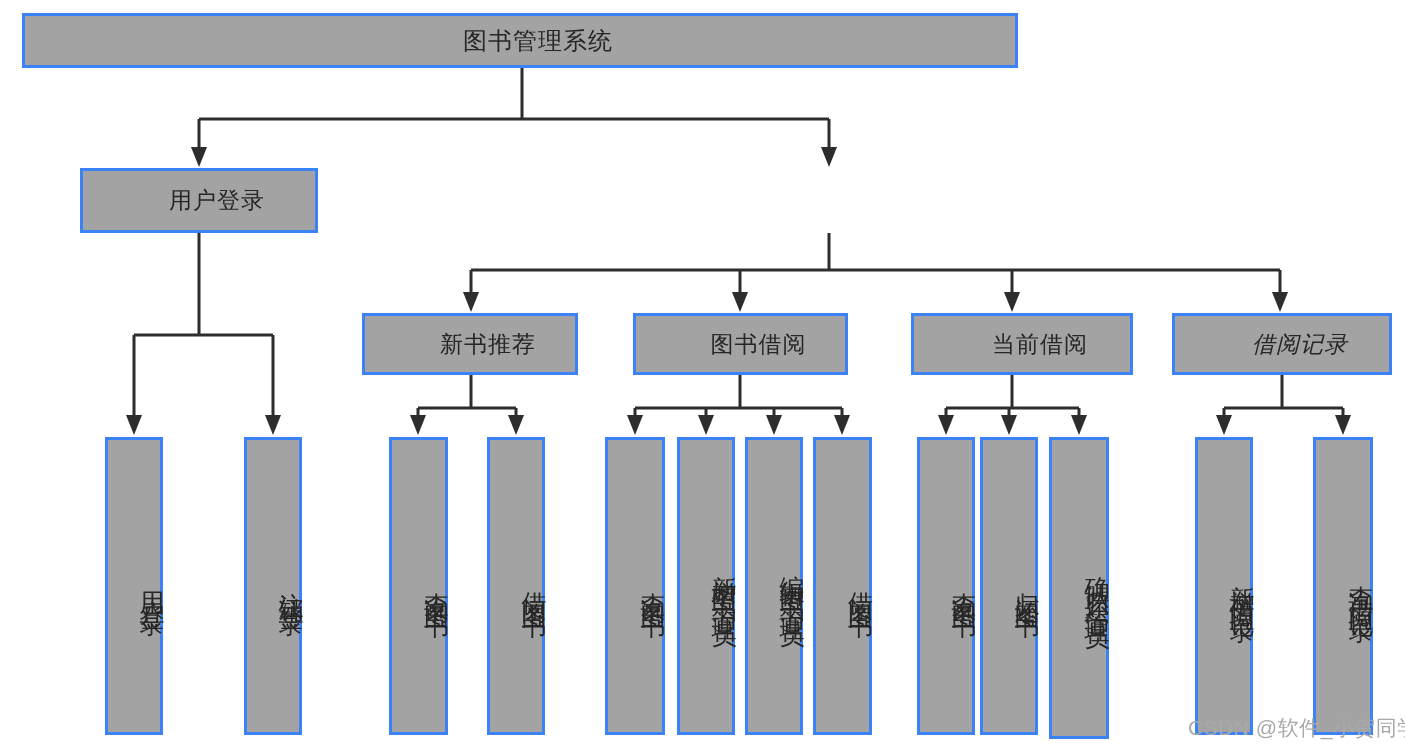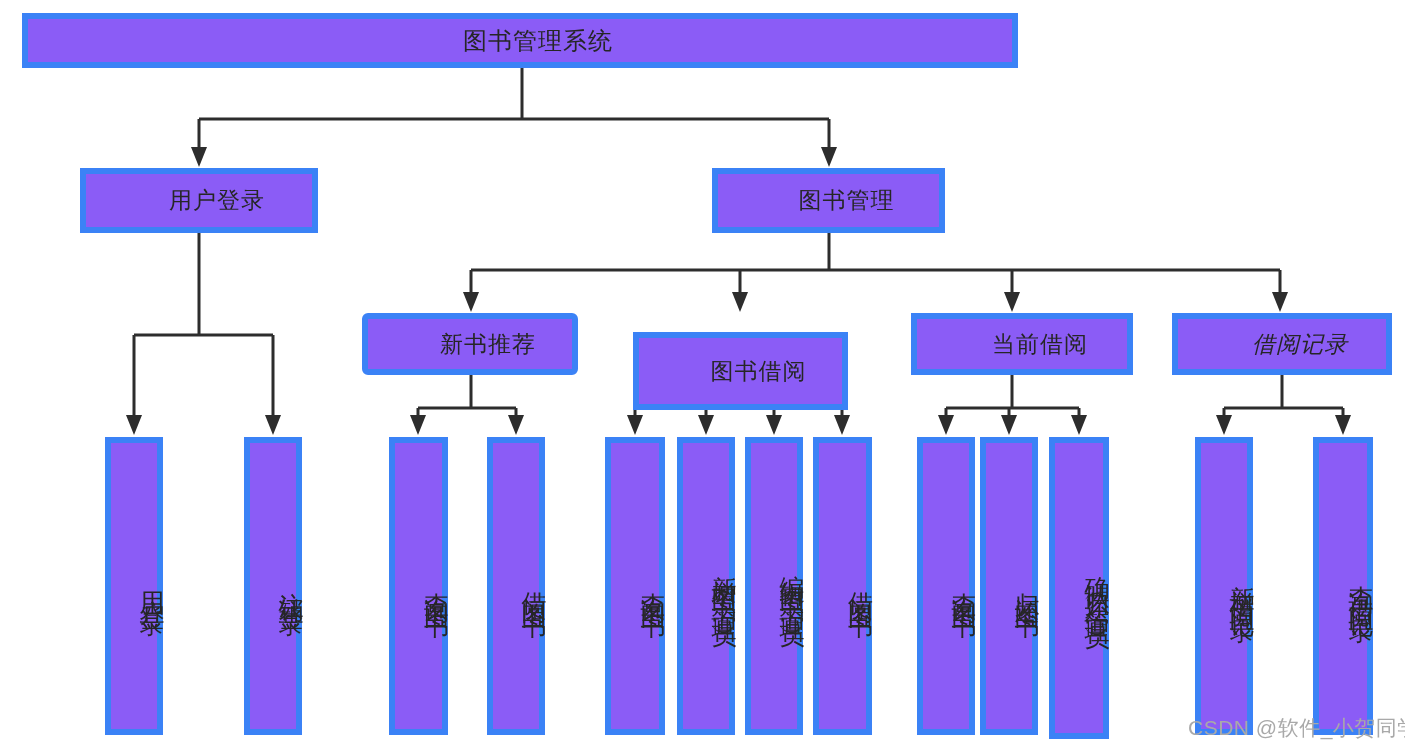--- a/index.html
+++ b/index.html
@@ -13,22 +13,22 @@
     color: #262626;
   }
   .connectors {
     position: absolute;
     left: 0; top: 0;
     z-index: 1;
   }
   .box {
     position: absolute;
     box-sizing: border-box;
-    border: 6px solid #3b82f6;
-    background: #8b5cf6;
+    border: 3px solid #3b82f6;
+    background: #a3a3a3;
     display: flex;
     align-items: center;
     justify-content: center;
     z-index: 2;
     text-align: center;
     padding-left: 36px;
   }
   .rootbox { font-size: 24px; letter-spacing: 1px; }
   .hbox   { font-size: 23px; letter-spacing: 1px; }
   .vbox {
@@ -83,24 +83,23 @@
       <polygon points="1001,415 1017,415 1009,435"></polygon>
       <polygon points="1071,415 1087,415 1079,435"></polygon>
       <polygon points="1216,415 1232,415 1224,435"></polygon>
       <polygon points="1335,415 1351,415 1343,435"></polygon>
     </g>
   </svg>
 
   <div class="box rootbox" style="left:22px; top:13px; width:996px; height:55px;">图书管理系统</div>
 
   <div class="box hbox" style="left:80px; top:168px; width:238px; height:65px;">用户登录</div>
-  <div class="box hbox" style="left:712px; top:168px; width:233px; height:65px;">图书管理</div>
 
-  <div class="box hbox" style="left:362px; top:313px; width:216px; height:62px;border-radius:6px;">新书推荐</div>
-  <div class="box hbox" style="left:633px; top:313px; width:215px; height:78px;margin-top:19px;">图书借阅</div>
+  <div class="box hbox" style="left:362px; top:313px; width:216px; height:62px;">新书推荐</div>
+  <div class="box hbox" style="left:633px; top:313px; width:215px; height:62px;">图书借阅</div>
   <div class="box hbox" style="left:903px; top:313px; width:222px; height:62px;margin-left:8px;">当前借阅</div>
   <div class="box hbox" style="left:1172px; top:313px; width:220px; height:62px;font-style:italic;">借阅记录</div>
 
   <div class="box vbox" style="left:105px; top:437px; width:58px; height:298px;">用户登录</div>
   <div class="box vbox" style="left:244px; top:437px; width:58px; height:298px;">注销登录</div>
 
   <div class="box vbox" style="left:389px; top:437px; width:59px; height:298px;">查询图书</div>
   <div class="box vbox" style="left:487px; top:437px; width:58px; height:298px;">借阅图书</div>
 
   <div class="box vbox" style="left:605px; top:437px; width:60px; height:298px;">查询图书</div>

